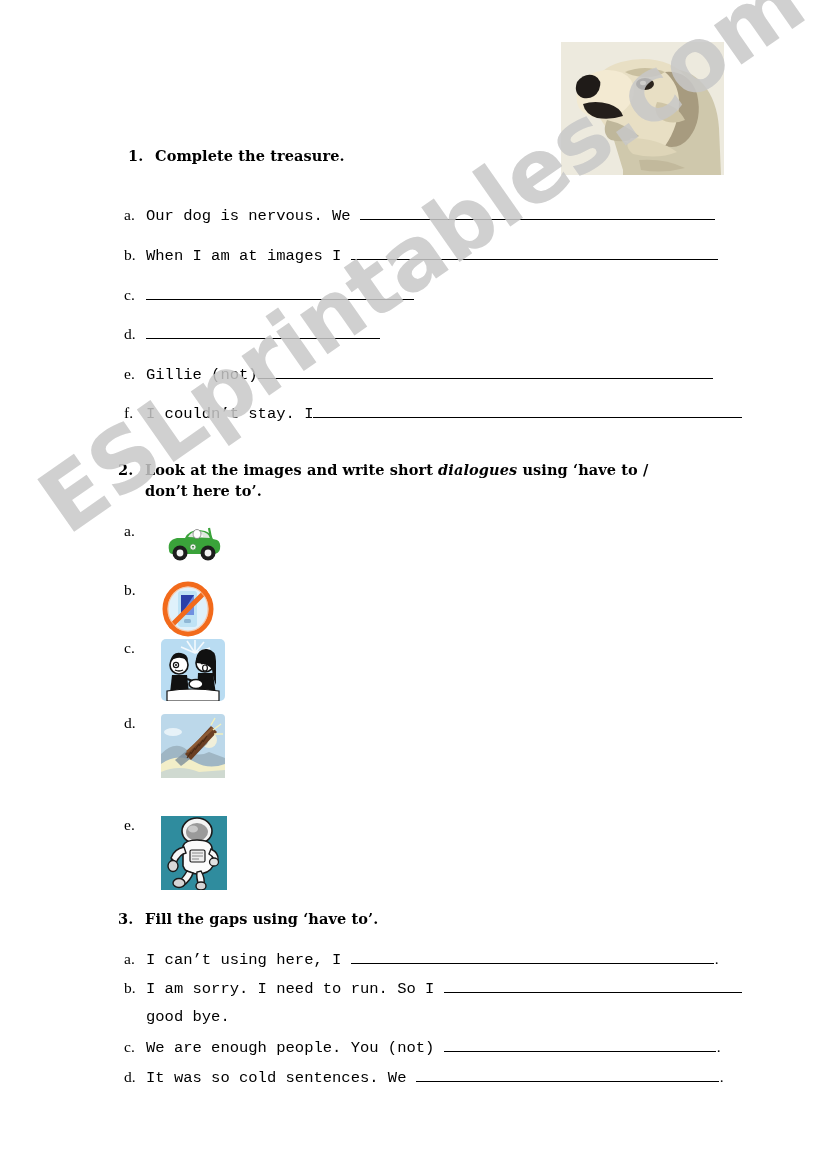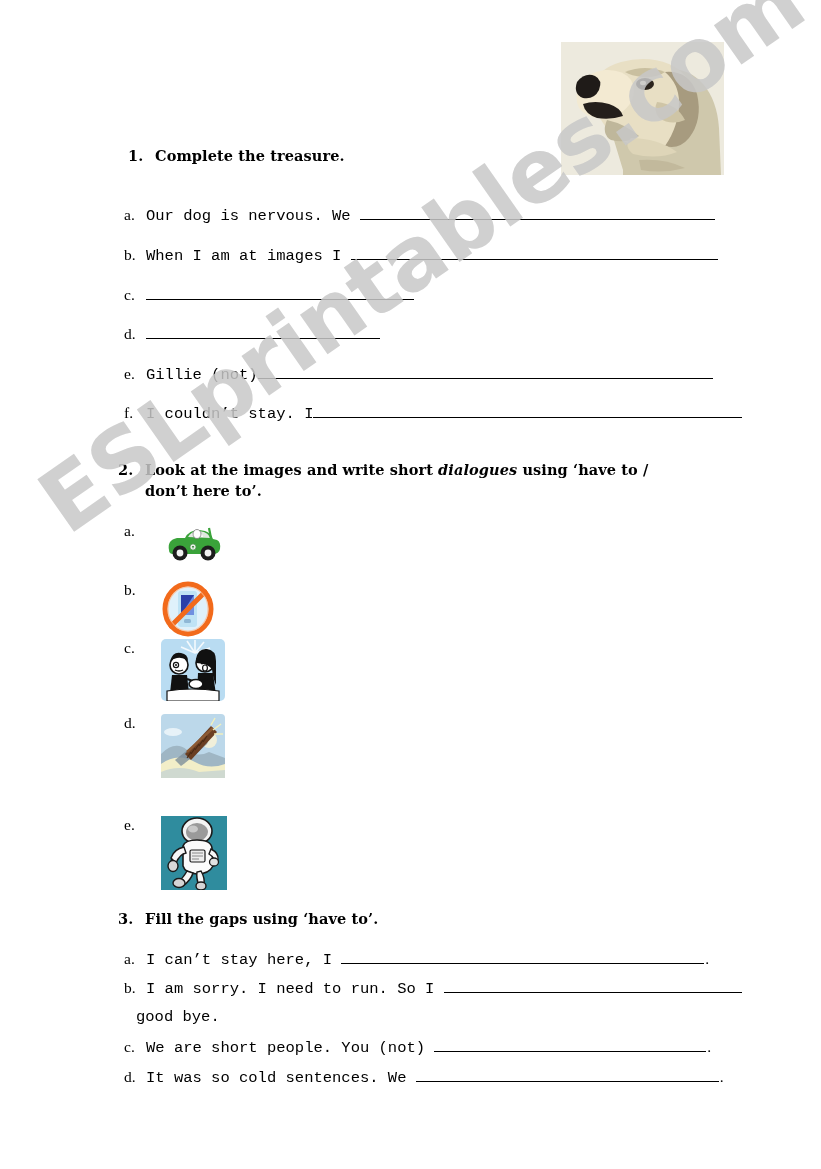--- a/index.html
+++ b/index.html
@@ -133,21 +133,21 @@
   }
   #p1 { left: 124px; top: 522px; }
   #p2 { left: 124px; top: 581px; }
   #p3 { left: 124px; top: 639px; }
   #p4 { left: 124px; top: 714px; }
   #p5 { left: 124px; top: 816px; }
 
   
   #t1 { left: 124px; top: 950px; }
   #t2 { left: 124px; top: 979px; }
-  #t2b { left: 136px; top: 1008px; text-align: right; }
+  #t2b { left: 146px; top: 1008px; text-align: right; }
   #t3 { left: 124px; top: 1038px; }
   #t4 { left: 124px; top: 1068px; }
 
   svg { display: block; }
 </style>
 </head>
 <body>
 
 <div class="page">
 
@@ -355,35 +355,35 @@
     </div>
   </div>
 
   <div class="ex-head" id="ex3-head">
     <span class="num">3.</span>
     <span>Fill the gaps using ‘have to’.</span>
   </div>
 
   <div class="item" id="t1">
     <span class="lbl">a.</span>
-    <span class="txt">I can’t stay here, I </span>
+    <span class="txt">I can’t using here, I </span>
     <span class="blank" style="width:363px"></span>
     <span class="period">.</span>
   </div>
   <div class="item" id="t2">
     <span class="lbl">b.</span>
     <span class="txt">I am sorry. I need to run. So I </span>
     <span class="blank" style="width:298px"></span>
   </div>
   <div class="item" id="t2b">
     <span class="txt">good bye.</span>
   </div>
   <div class="item" id="t3">
     <span class="lbl">c.</span>
-    <span class="txt">We are short people. You (not) </span>
+    <span class="txt">We are enough people. You (not) </span>
     <span class="blank" style="width:272px"></span>
     <span class="period">.</span>
   </div>
   <div class="item" id="t4">
     <span class="lbl">d.</span>
     <span class="txt">It was so cold sentences. We </span>
     <span class="blank" style="width:303px"></span>
     <span class="period">.</span>
   </div>
 

